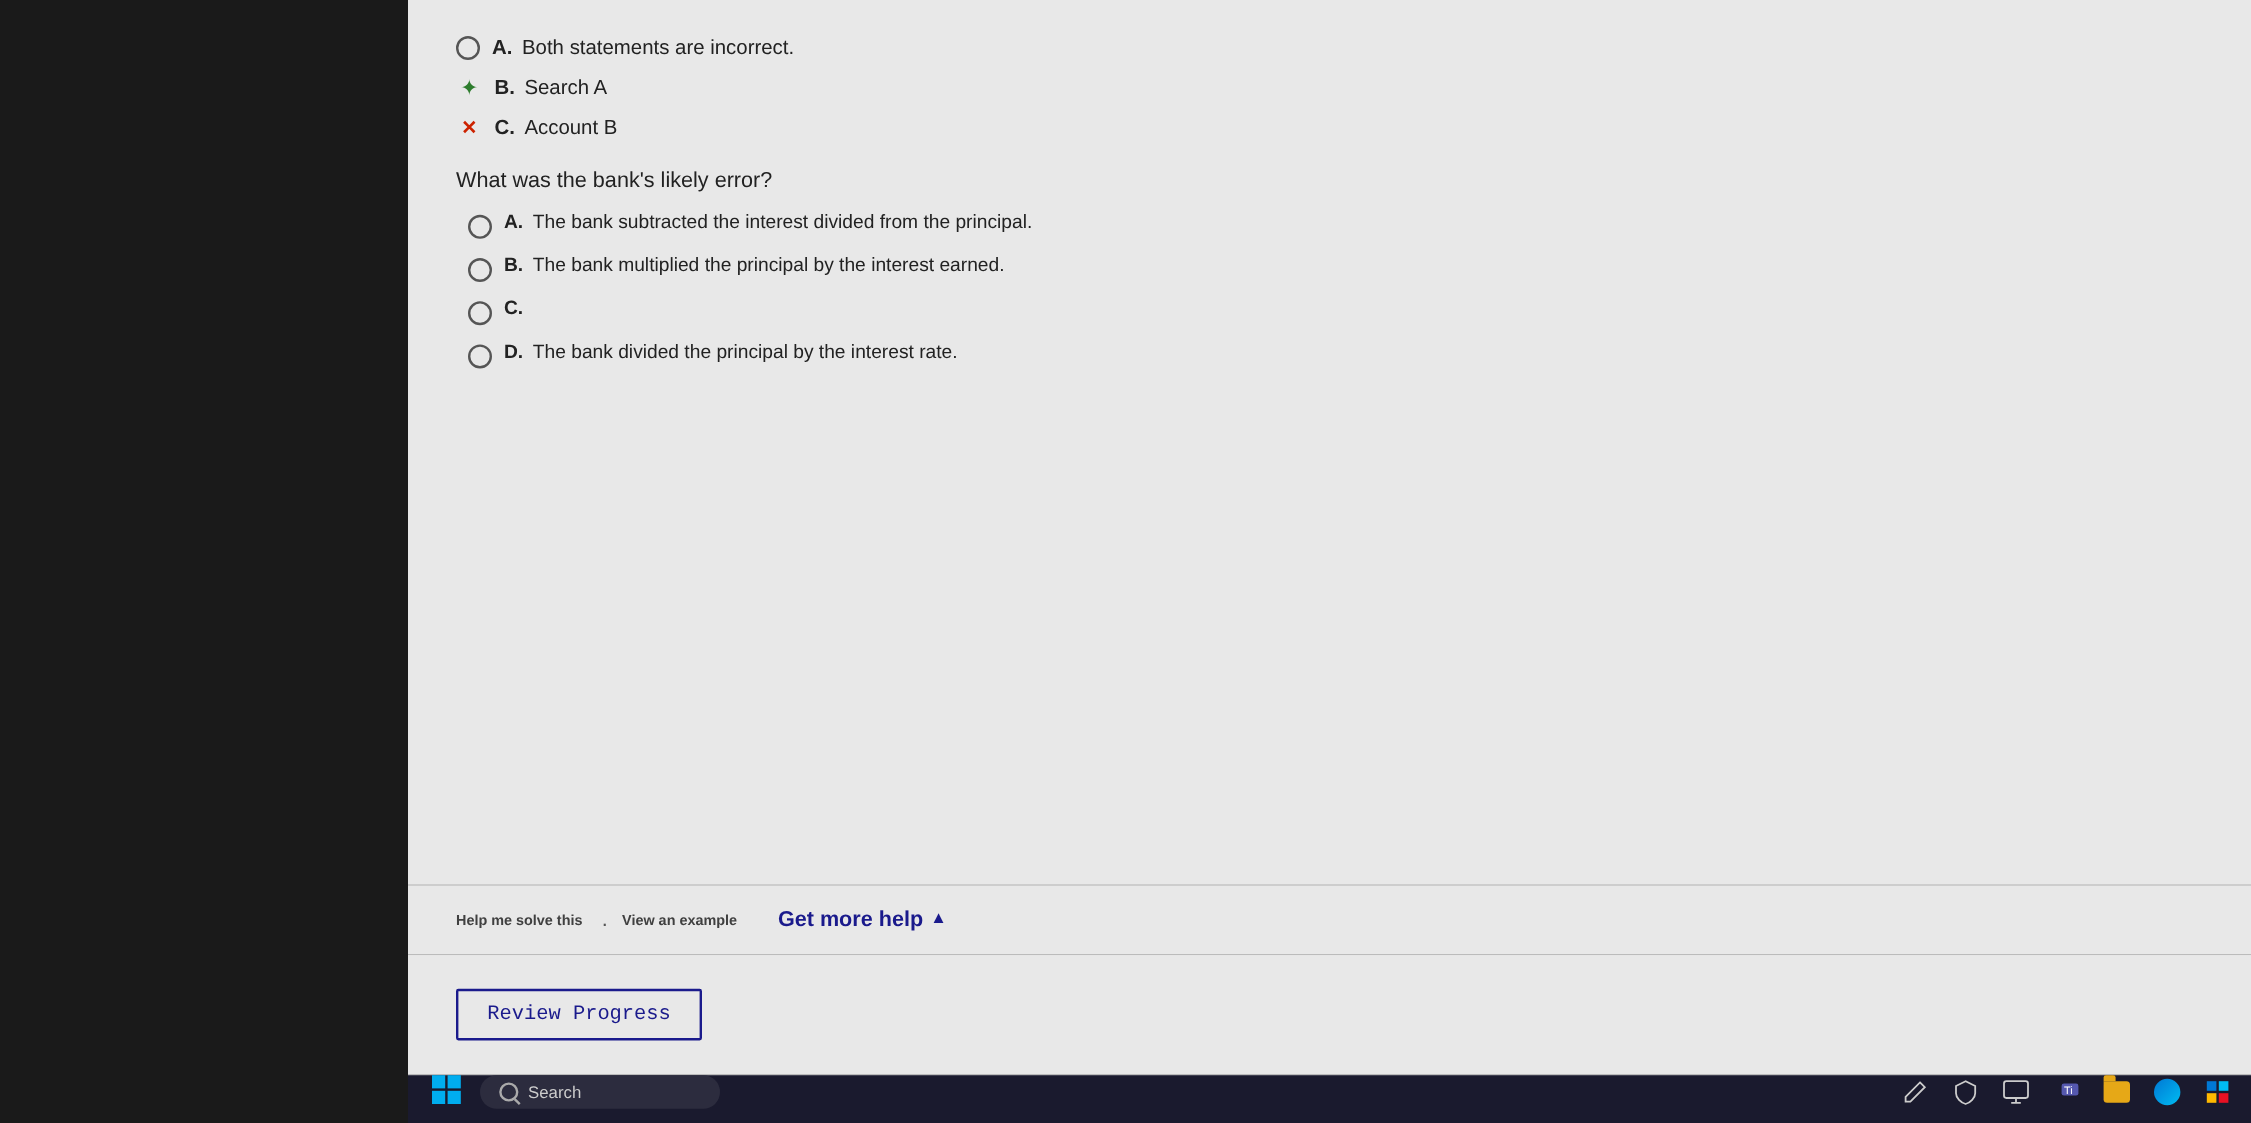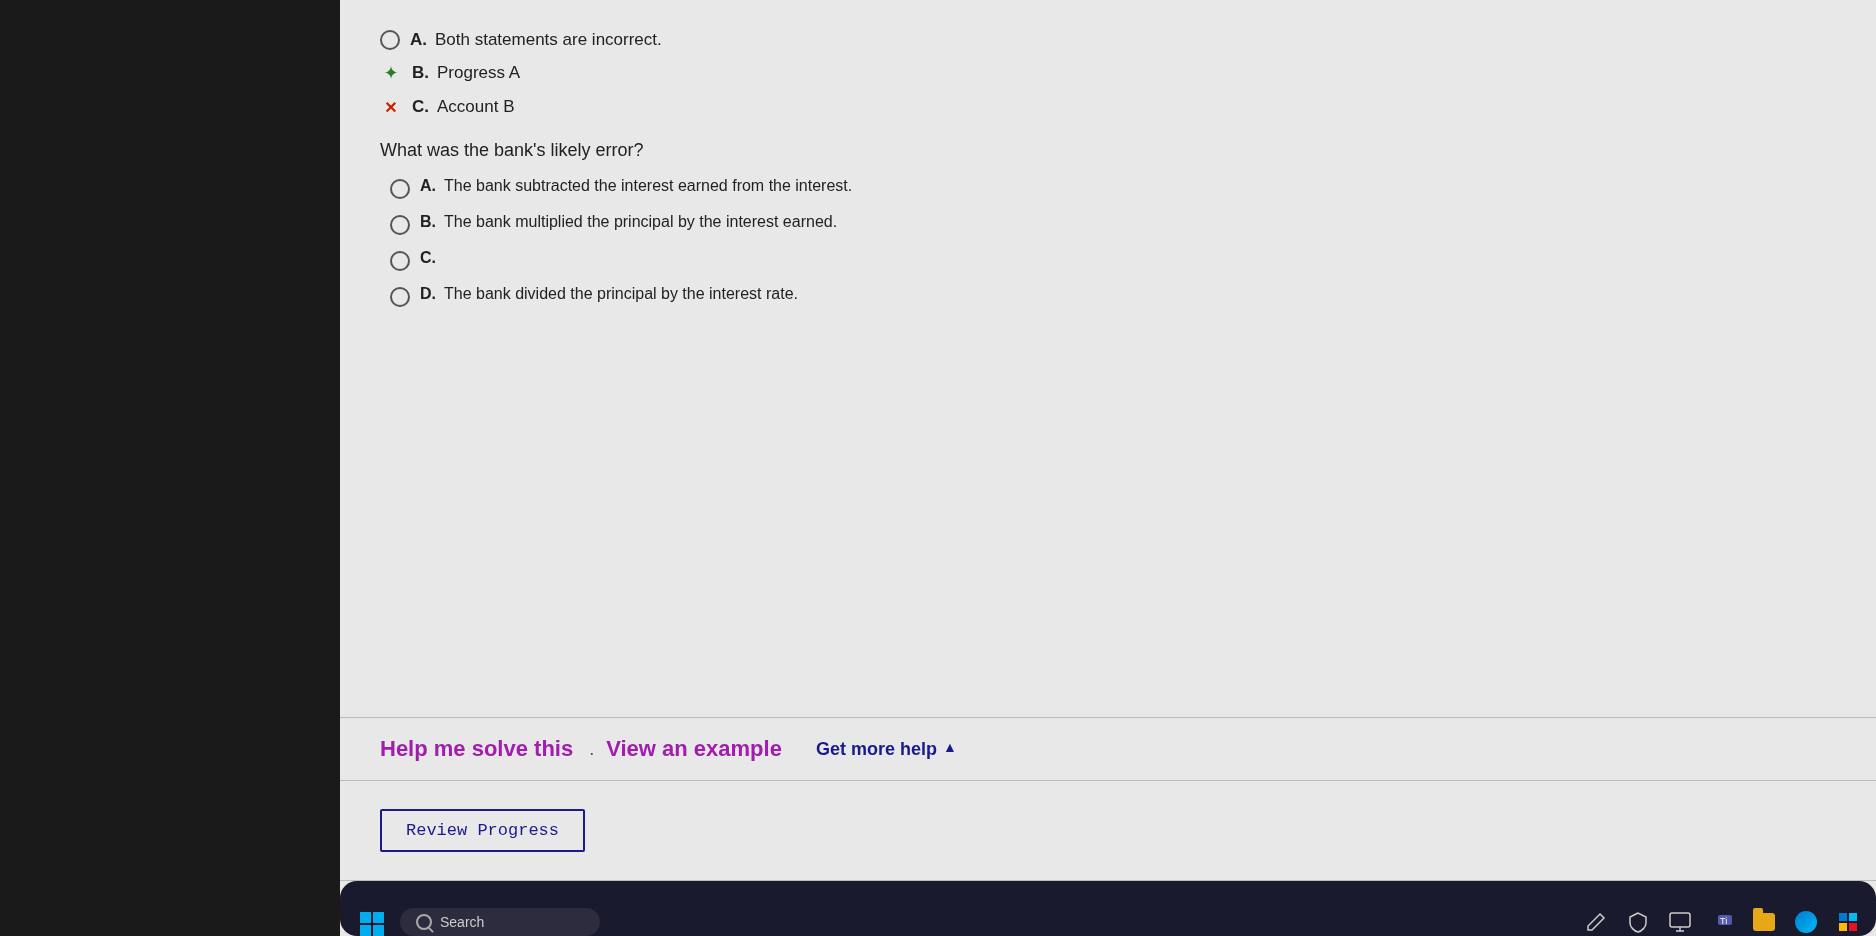--- a/index.html
+++ b/index.html
@@ -124,22 +124,22 @@
       background: #e8e8e8;
       padding: 18px 40px;
       display: flex;
       align-items: center;
       gap: 0;
       border-top: 1px solid #bbb;
       border-bottom: 1px solid #bbb;
     }
 
     .help-link {
-      color: #a21caf;
-      font-size: 22px;
+      color: #404040;
+      font-size: 12px;
       font-weight: bold;
       cursor: pointer;
       text-decoration: none;
       margin-right: 4px;
     }
 
     .help-separator {
       color: #555;
       font-size: 18px;
       margin: 0 12px;
@@ -173,28 +173,27 @@
       font-size: 17px;
       padding: 10px 24px;
       cursor: pointer;
       border-radius: 2px;
       font-weight: normal;
       font-family: Liberation Mono, monospace;
     }
 
     
     .taskbar {
-      height: 55px;
+      height: 40px;
       background: #1a1a2e;
       display: flex;
-      align-items: flex-end;
+      align-items: flex-start;
       padding: 0 10px;
       gap: 6px;
       flex-shrink: 0;
-      border-radius: 17px;
     }
 
     .taskbar-spacer {
       flex: 1;
     }
 
     
     .windows-logo {
       display: grid;
       grid-template-columns: 1fr 1fr;
@@ -302,39 +301,39 @@
       <div class="radio-outer"></div>
       <span class="option-label">A.</span>
       <span>Both statements are incorrect.</span>
     </div>
 
     <div class="option-row">
       <div class="option-icon">
         <span class="star-icon">✦</span>
       </div>
       <span class="option-label">B.</span>
-      <span>Progress A</span>
+      <span>Search A</span>
     </div>
 
     <div class="option-row">
       <div class="option-icon">
         <span class="x-icon">✕</span>
       </div>
       <span class="option-label">C.</span>
       <span>Account B</span>
     </div>
 
     <p class="question-text">What was the bank's likely error?</p>
 
     <div class="error-options">
 
       <div class="error-option-row">
         <div class="radio-outer"></div>
         <span class="option-label">A.</span>
-        <span>The bank subtracted the interest earned from the interest.</span>
+        <span>The bank subtracted the interest divided from the principal.</span>
       </div>
 
       <div class="error-option-row">
         <div class="radio-outer"></div>
         <span class="option-label">B.</span>
         <span>The bank multiplied the principal by the interest earned.</span>
       </div>
 
       <div class="error-option-row">
         <div class="radio-outer"></div>

